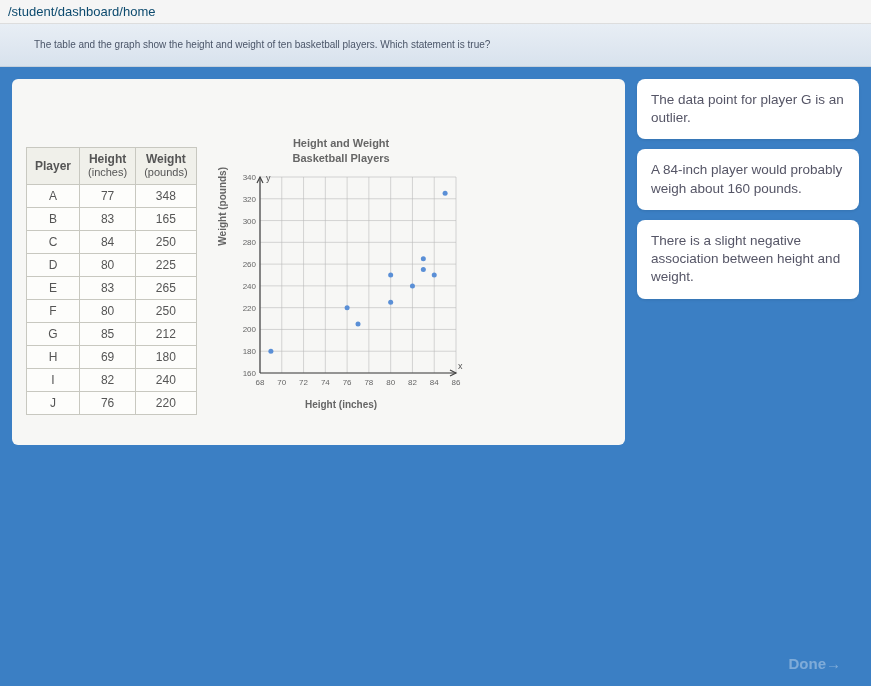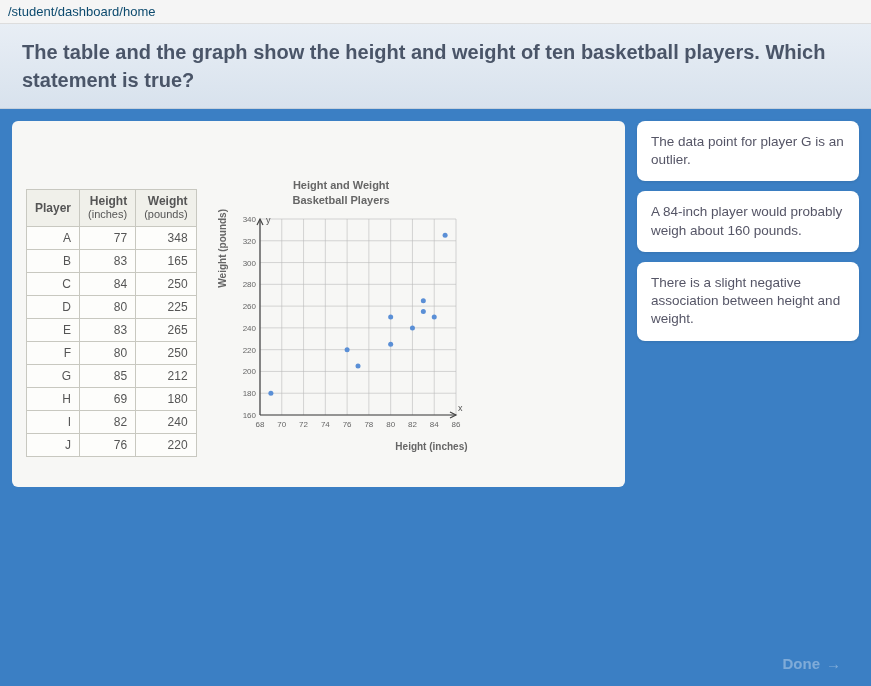--- a/index.html
+++ b/index.html
@@ -13,24 +13,24 @@
   }
   .breadcrumb {
     color: #0c4a6e;
     font-size: 13px;
     padding: 4px 8px;
     background: #f5f5f5;
     border-bottom: 1px solid #ddd;
   }
   .question-bar {
     background: linear-gradient(#e8eef5, #d8e2ed);
-    padding: 14px 22px;
+    padding: 14px 34px;
     color: #4a5568;
-    font-weight: bold;
-    font-size: 20px;
+    font-weight: normal;
+    font-size: 10px;
     line-height: 1.4;
     border-bottom: 1px solid #c5d0dc;
   }
   .main-area {
     display: flex;
     padding: 12px;
     gap: 12px;
     background: #3b7fc4;
   }
   .content-panel {
@@ -45,21 +45,21 @@
   .table-wrap { margin-top: 50px; }
   table.data {
     border-collapse: collapse;
     font-size: 12px;
     color: #555;
     background: #fdfdfb;
   }
   table.data th, table.data td {
     border: 1px solid #c8c8c0;
     padding: 4px 8px;
-    text-align: right;
+    text-align: center;
   }
   table.data th {
     background: #f0f0ea;
     font-weight: bold;
     line-height: 1.2;
   }
   table.data th .sub { display:block; font-weight: normal; font-size: 11px; }
   .chart-wrap {
     margin-top: 40px;
     text-align: center;
@@ -81,21 +81,20 @@
     font-size: 10px;
     color: #666;
     font-weight: bold;
     padding: 30px 2px 0 0;
   }
   .xlabel {
     font-size: 10px;
     color: #666;
     font-weight: bold;
     margin-top: 2px;
-    text-align: right;
   }
   svg.plot { display: block; }
   .answers {
     width: 222px;
     display: flex;
     flex-direction: column;
     gap: 10px;
   }
   .answer {
     background: #fff;
@@ -109,21 +108,20 @@
   }
   .footer {
     position: absolute;
     bottom: 14px;
     right: 30px;
     color: rgba(255,255,255,0.35);
     font-size: 15px;
     font-weight: bold;
     display: flex;
     align-items: center;
-    gap: 6px;
     cursor: pointer;
   }
 </style>
 </head>
 <body>
 
 <div class="breadcrumb">/student/dashboard/home</div>
 
 <div class="question-bar">The table and the graph show the height and weight of ten basketball players. Which statement is true?</div>
 

